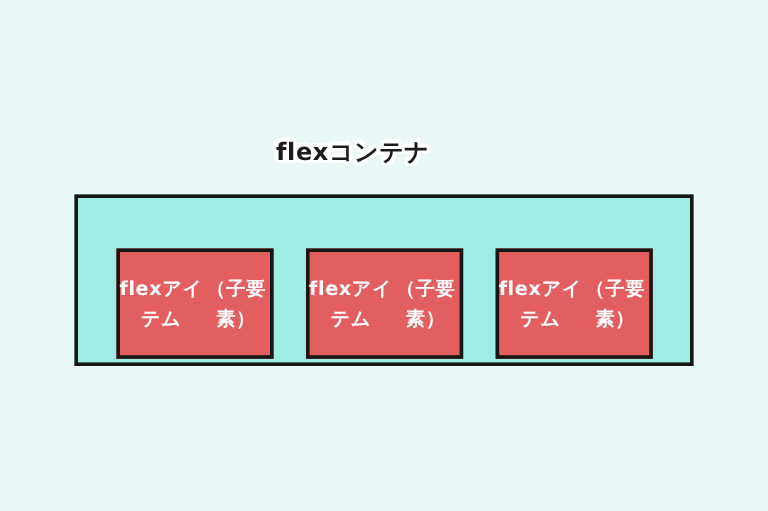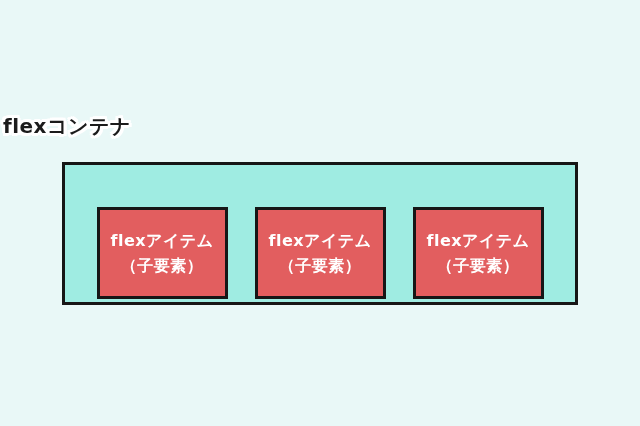--- a/index.html
+++ b/index.html
@@ -17,23 +17,23 @@
     font-family: "DejaVu Sans", "Liberation Sans", sans-serif;
   }
   body { background: var(--background); overflow: hidden; }
   .stage {
     position: relative;
     width: 640px; height: 426px;
     background: var(--background);
   }
   .title {
     position: absolute;
-    left: 3px; top: 112px;
+    left: 16px; top: 112px;
     width: 556px;
-    text-align: left;
+    text-align: center;
     font-size: 20px;
     font-weight: 700;
     line-height: 28px;
     color: var(--title-text);
     z-index: 3;
     letter-spacing: 0.5px;
     
     text-shadow:
       -3px  0   0 var(--outline),  3px  0   0 var(--outline),
        0   -3px 0 var(--outline),  0    3px 0 var(--outline),
@@ -53,21 +53,21 @@
     justify-content: center;
     align-items: center;
     gap: 27px;
     z-index: 1;
   }
   .flex-item {
     width: 131px; height: 92px;
     background: var(--item-fill);
     border: 3px solid var(--border);
     display: flex;
-    flex-direction: column;
+    flex-direction: row;
     justify-content: center;
     align-items: center;
     color: var(--item-text);
     font-size: 16px;
     font-weight: 600;
     line-height: 25px;
     text-align: center;
     letter-spacing: 0.5px;
     margin-top: 39px;
   }

